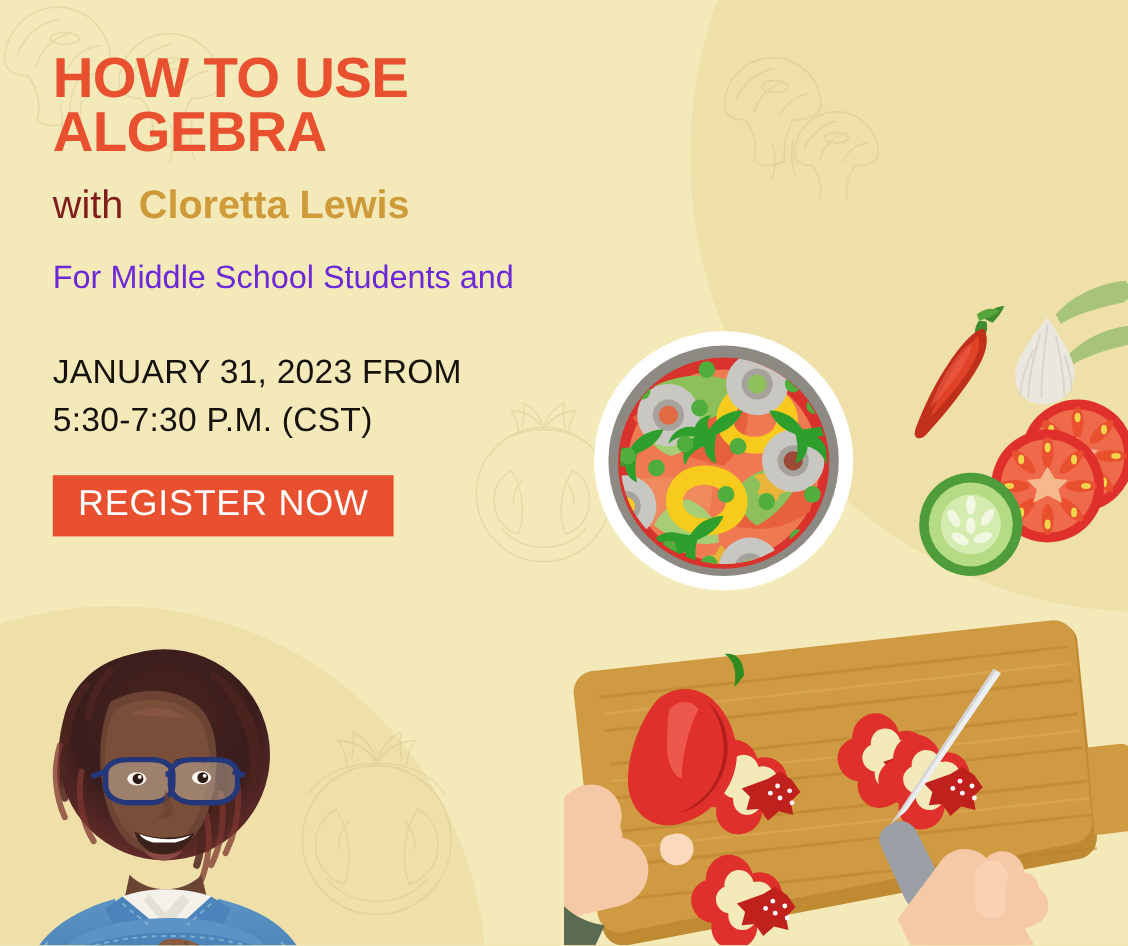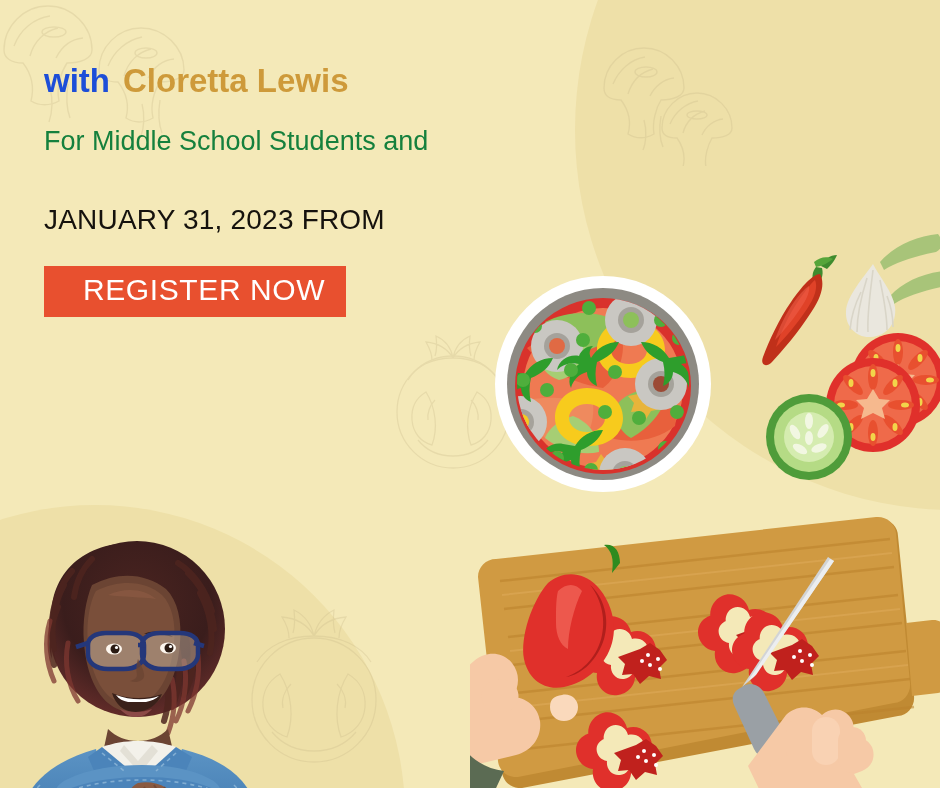--- a/index.html
+++ b/index.html
@@ -31,35 +31,35 @@
   .text-col{left:44px;top:42px;width:520px;}
   .title{
     color:#e8502f;font-weight:bold;font-size:47px;line-height:.96;
     letter-spacing:-.6px;margin:0;
     font-family:"Liberation Sans", sans-serif;
   }
   .title .l2{display:block;}
   .presenter-line{
     margin-top:22px;font-size:33px;line-height:1;white-space:nowrap;
   }
-  .presenter-with{color:#1d4ed8;font-weight:700;}
+  .presenter-with{color:#7f1d1d;font-weight:400;}
   .presenter-name{color:#ce9a3a;font-weight:bold;margin-left:13px;text-align:center;}
   .subhead{
-    margin-top:26px;color:#15803d;font-size:27px;line-height:1.38;font-weight:400;
+    margin-top:26px;color:#6d28d9;font-size:27px;line-height:1.38;font-weight:400;
   }
   .subhead span{display:block;}
   .datetime{
     margin-top:40px;color:#15120d;font-size:28px;line-height:1.42;font-weight:400;
     letter-spacing:.2px;
   }
   .datetime span{display:block;}
   .cta{
     display:inline-block;margin-top:26px;background:#e8502f;color:#fff;
     font-size:30px;letter-spacing:.6px;font-weight:400;
-    padding:9px 21px 12px 39px;border:0;cursor:pointer;
+    padding:9px 21px 12px 21px;border:0;cursor:pointer;
     font-family:"Liberation Sans", sans-serif;line-height:1;
   }
 
   
   .bowl{left:483px;top:262px;width:240px;height:250px;}
 
   
   .board-scene{left:470px;top:505px;width:470px;height:283px;}
 
   
@@ -455,30 +455,32 @@
       <g stroke="#8fb8d8" stroke-width="1.6" fill="none" opacity=".8" stroke-dasharray="4 4">
         <path d="M110 220l22 18M184 220l-20 18M48 252c-8 8-14 18-16 28M242 252c8 8 13 18 15 28M72 260c22-9 50-13 78-13s56 4 78 13"></path>
       </g>
 
       <path d="M48 268h34v16H46z" fill="#4b84ba" stroke="#8fb8d8" stroke-width="1.4" stroke-dasharray="4 3"></path>
     </g>
   </svg>
 
   <div class="layer text-col">
     <h1 class="title">
+      <span class="l1">HOW TO USE ALGEBRA</span>
     </h1>
 
     <div class="presenter-line">
       <span class="presenter-with">with</span><span class="presenter-name">Cloretta Lewis</span>
     </div>
 
     <div class="subhead">
       <span>For Middle School Students and</span>
     </div>
 
     <div class="datetime">
       <span>JANUARY 31, 2023 FROM</span>
+      <span>5:30-7:30 P.M. (CST)</span>
     </div>
 
     <button class="cta">REGISTER NOW</button>
   </div>
 
 </div>
 
 </body></html>

